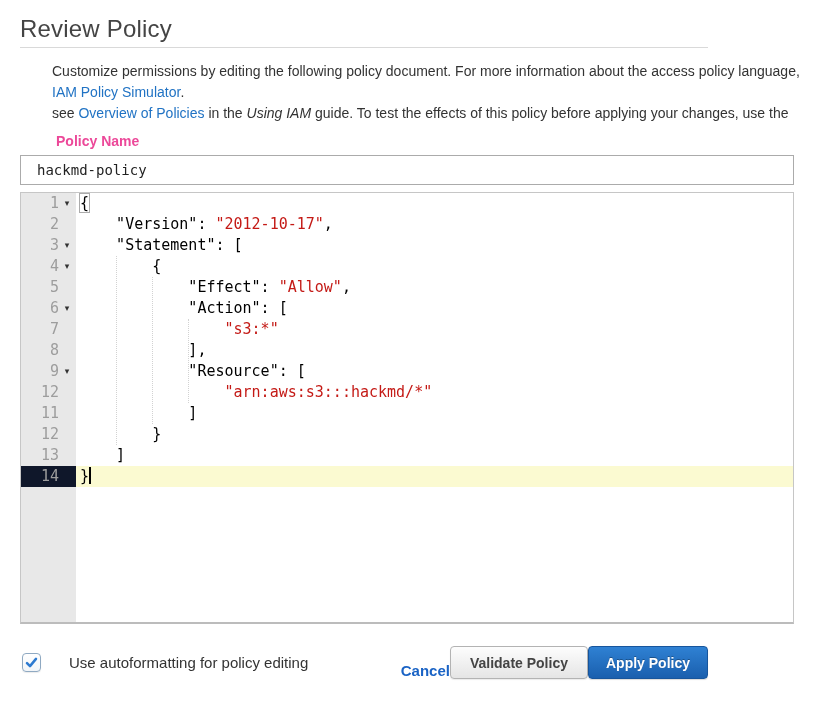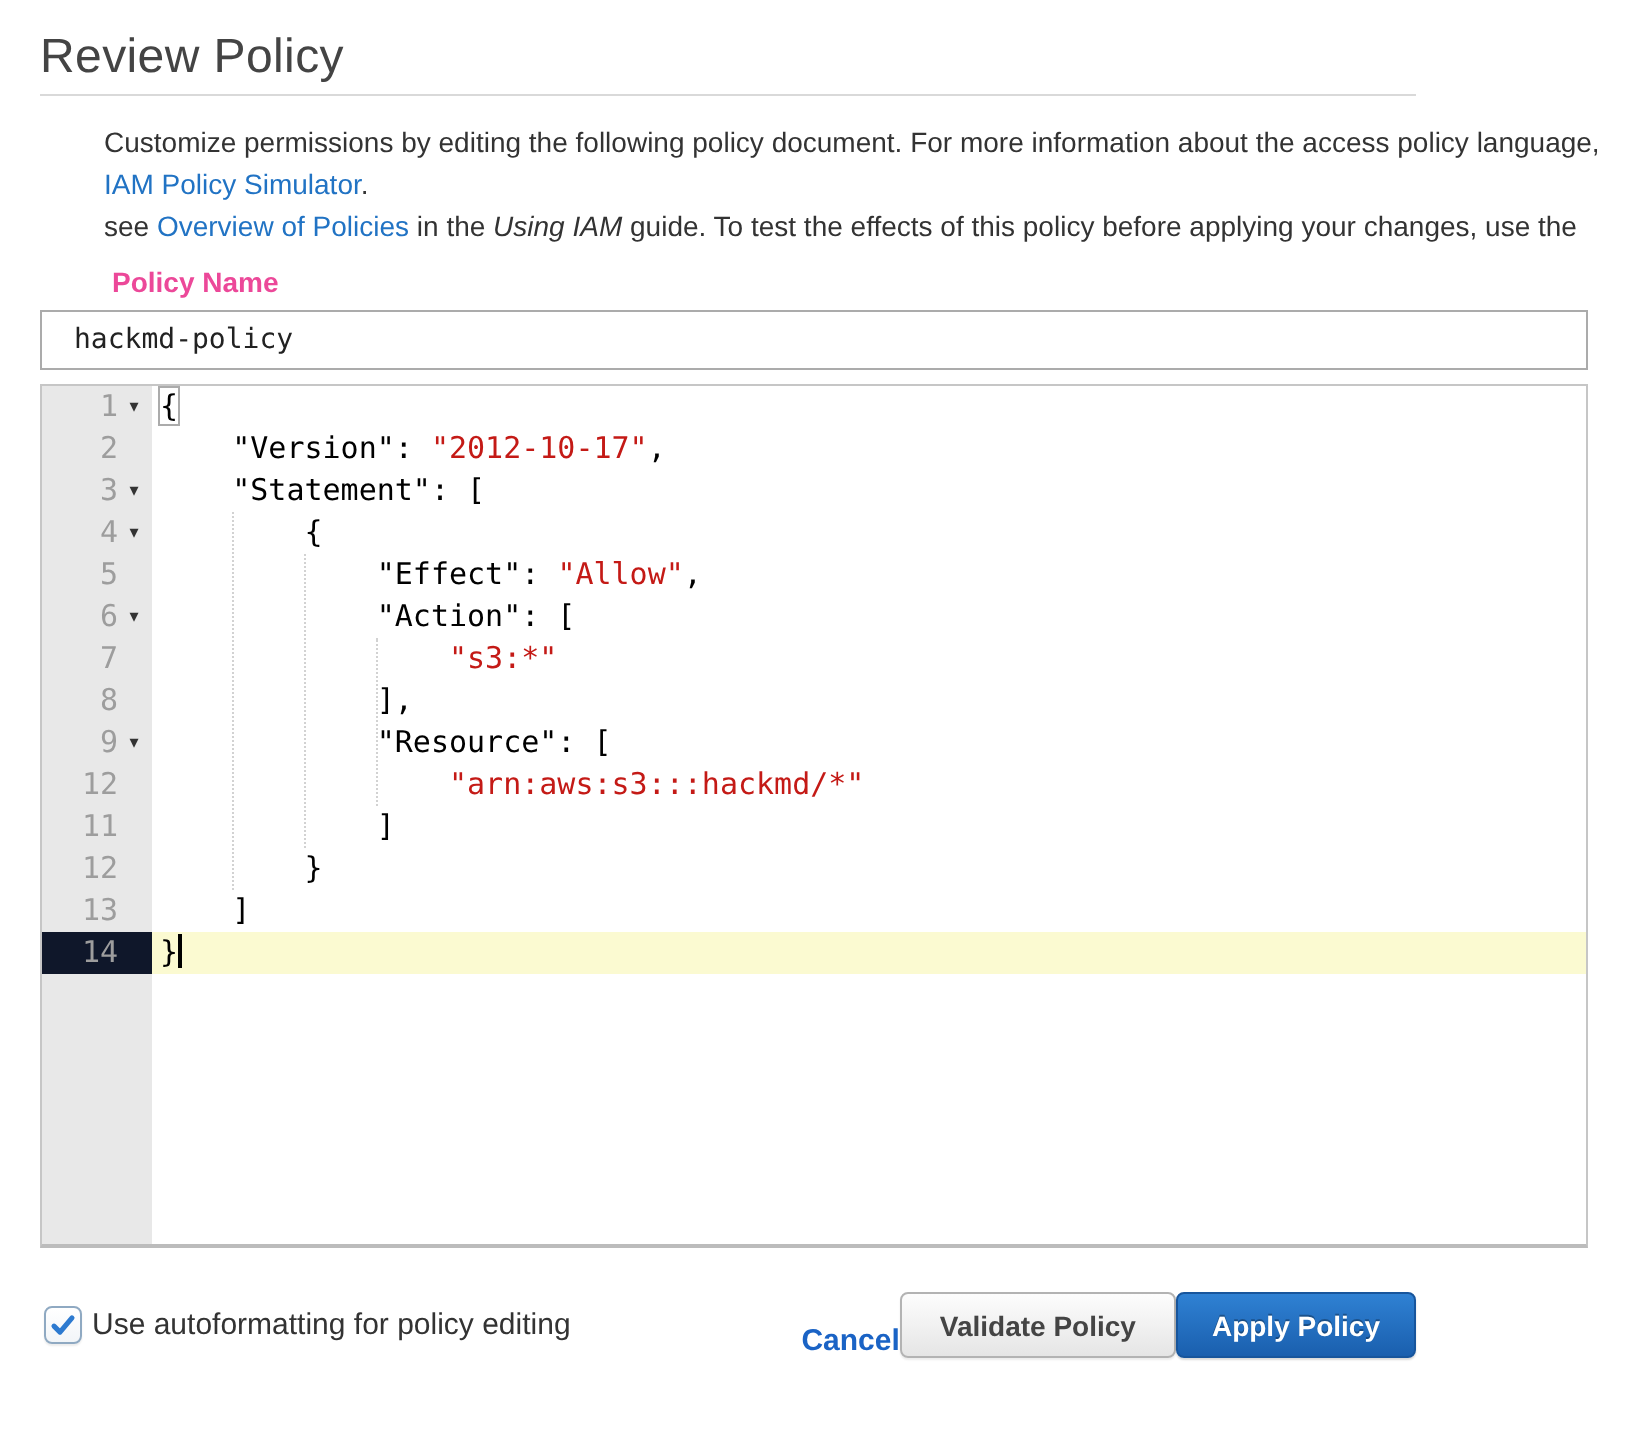--- a/index.html
+++ b/index.html
@@ -52,21 +52,21 @@
   }
   .code { flex: 1; position: relative; cursor: text; }
   .code-line { position: relative; z-index: 1; height: 21px; white-space: pre; padding-left: 4px; color: #000; }
   .code-line.active { background: #fbfad1; }
   .tok-string { color: #c41a16; }
   .brace-match { outline: 1px solid #ababab; }
   .cursor { display: inline-block; width: 2px; height: 17px; background: #000; vertical-align: -3px; }
   .indent-guide { position: absolute; z-index: 0; width: 0; border-left: 1px dotted #d2d2d2; }
 
   .footer { margin-top: 22px; display: flex; justify-content: space-between; align-items: center; height: 33px; }
-  .autofmt { display: flex; align-items: center; gap: 5px; font-size: 15px; color: #333; cursor: pointer; padding-left: 2px; }
+  .autofmt { display: flex; align-items: center; gap: 28px; font-size: 15px; color: #333; cursor: pointer; padding-left: 2px; }
   .checkbox {
     width: 19px; height: 19px; border: 1px solid #8fa9c2; border-radius: 4px;
     background: linear-gradient(#ffffff, #f2f5f8);
     display: inline-flex; align-items: center; justify-content: center;
     box-shadow: 0 1px 1px rgba(0,0,0,0.08);
   }
   .actions { display: flex; align-items: flex-end; }
   .cancel-link { color: #1a63c5; font-size: 15px; font-weight: bold; text-decoration: none; cursor: pointer; }
   .btn {
     height: 33px; border-radius: 4px; font-size: 14px; font-weight: bold;

